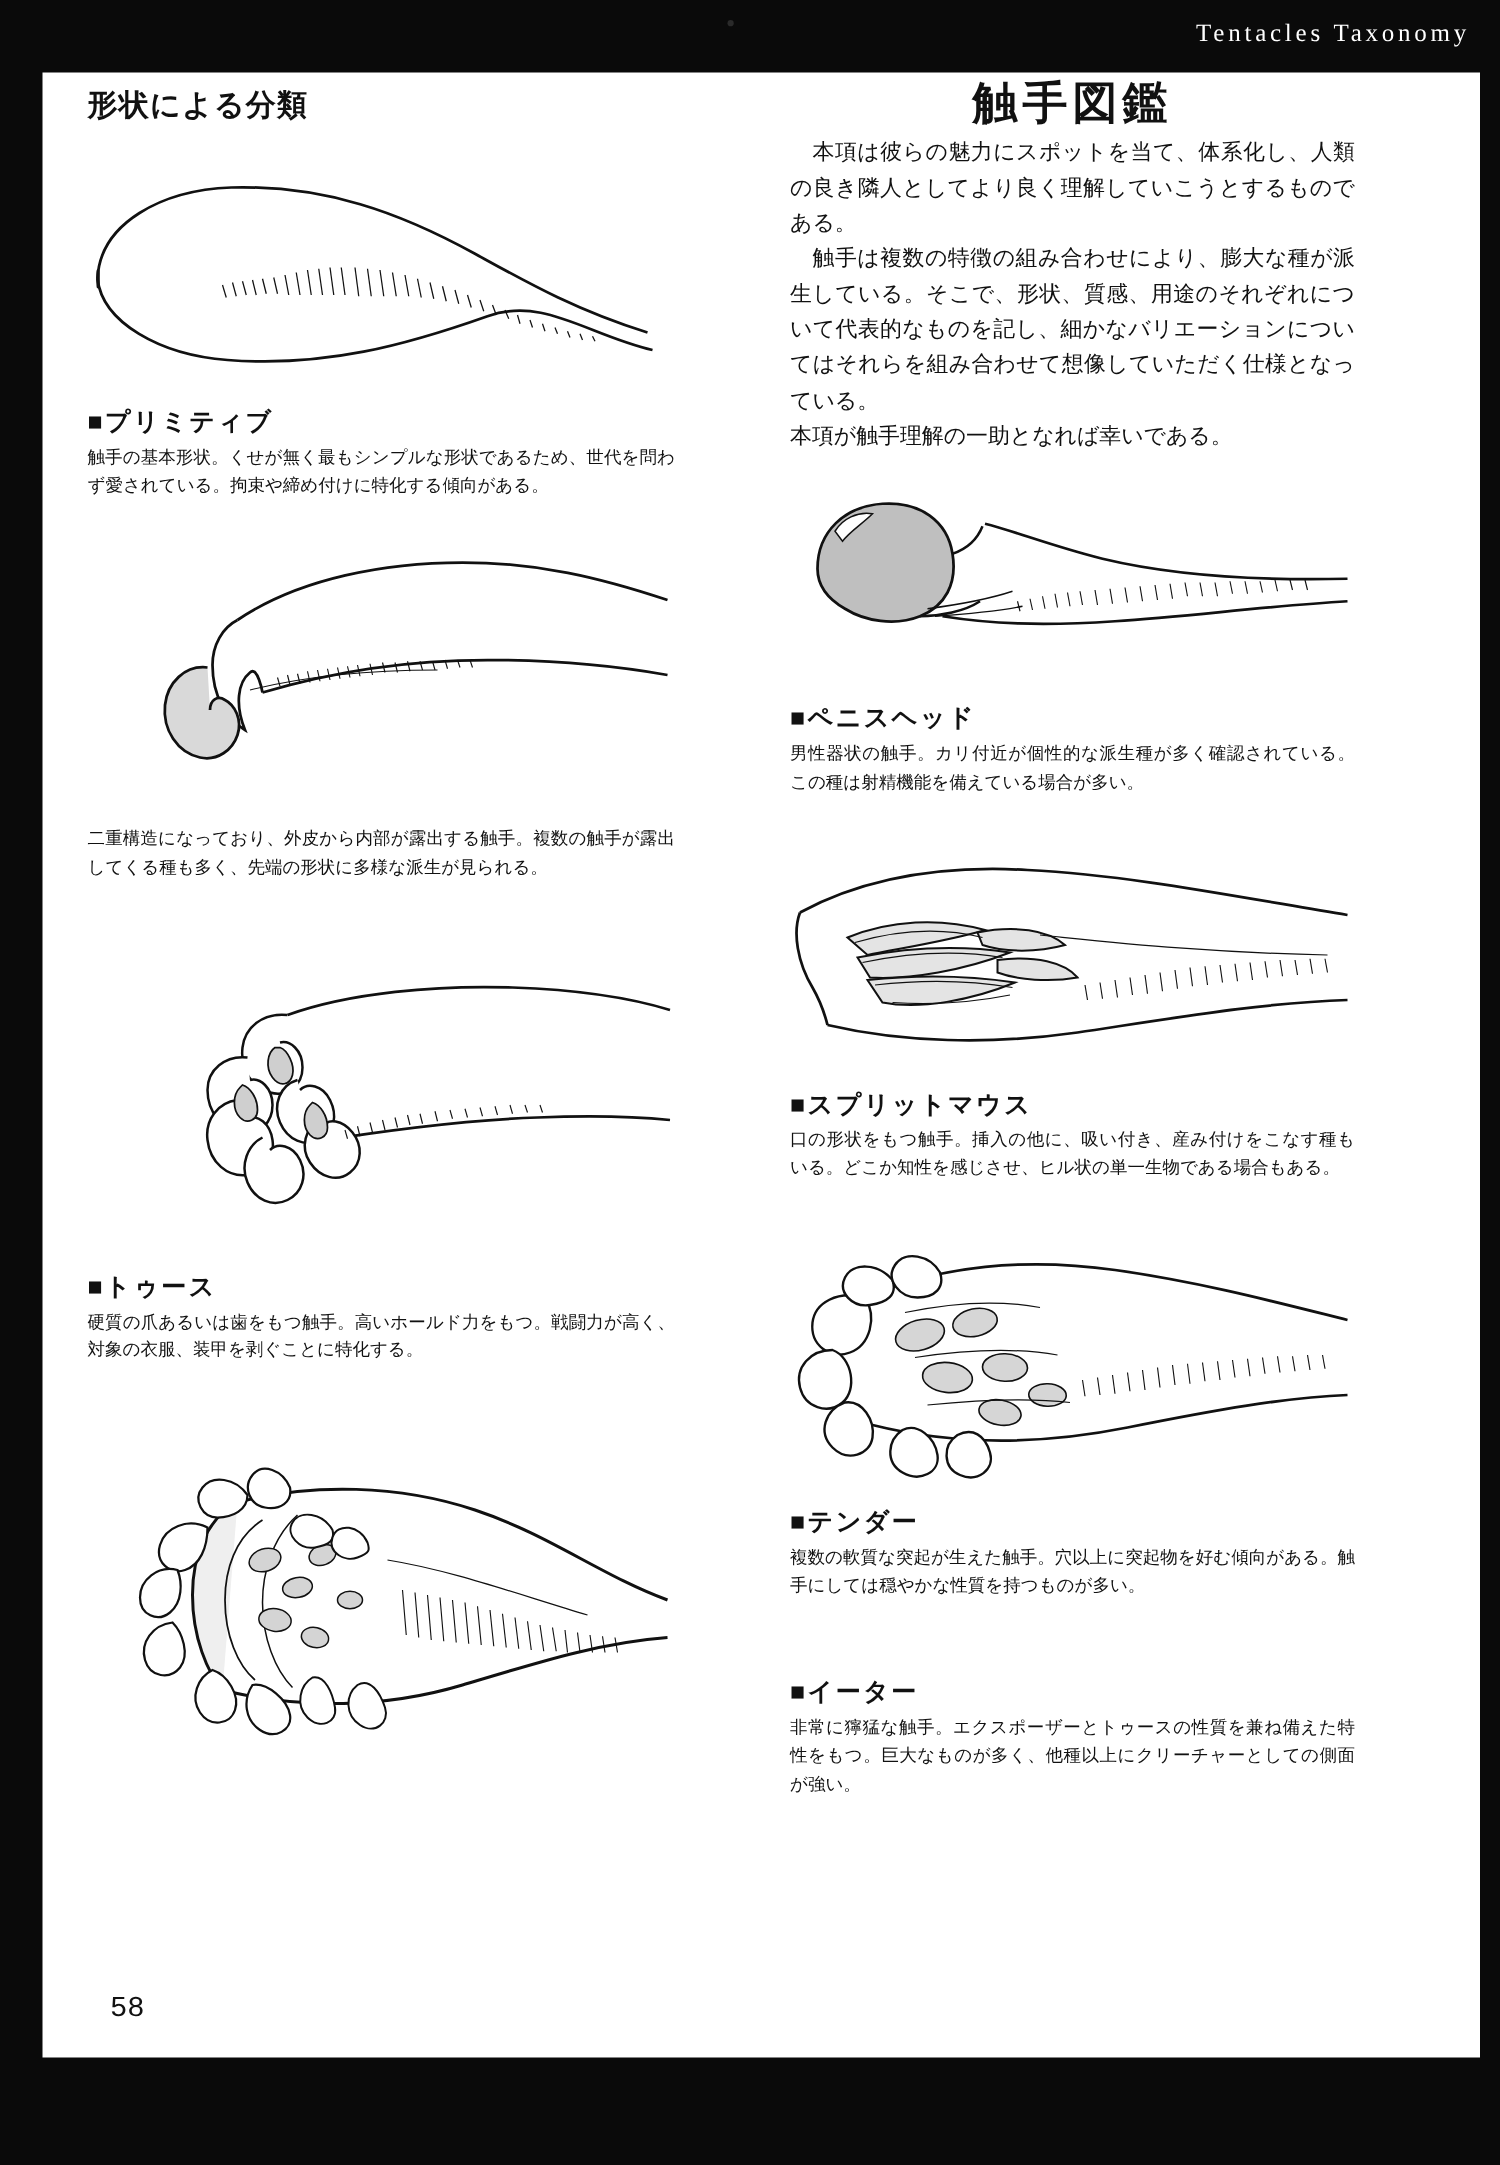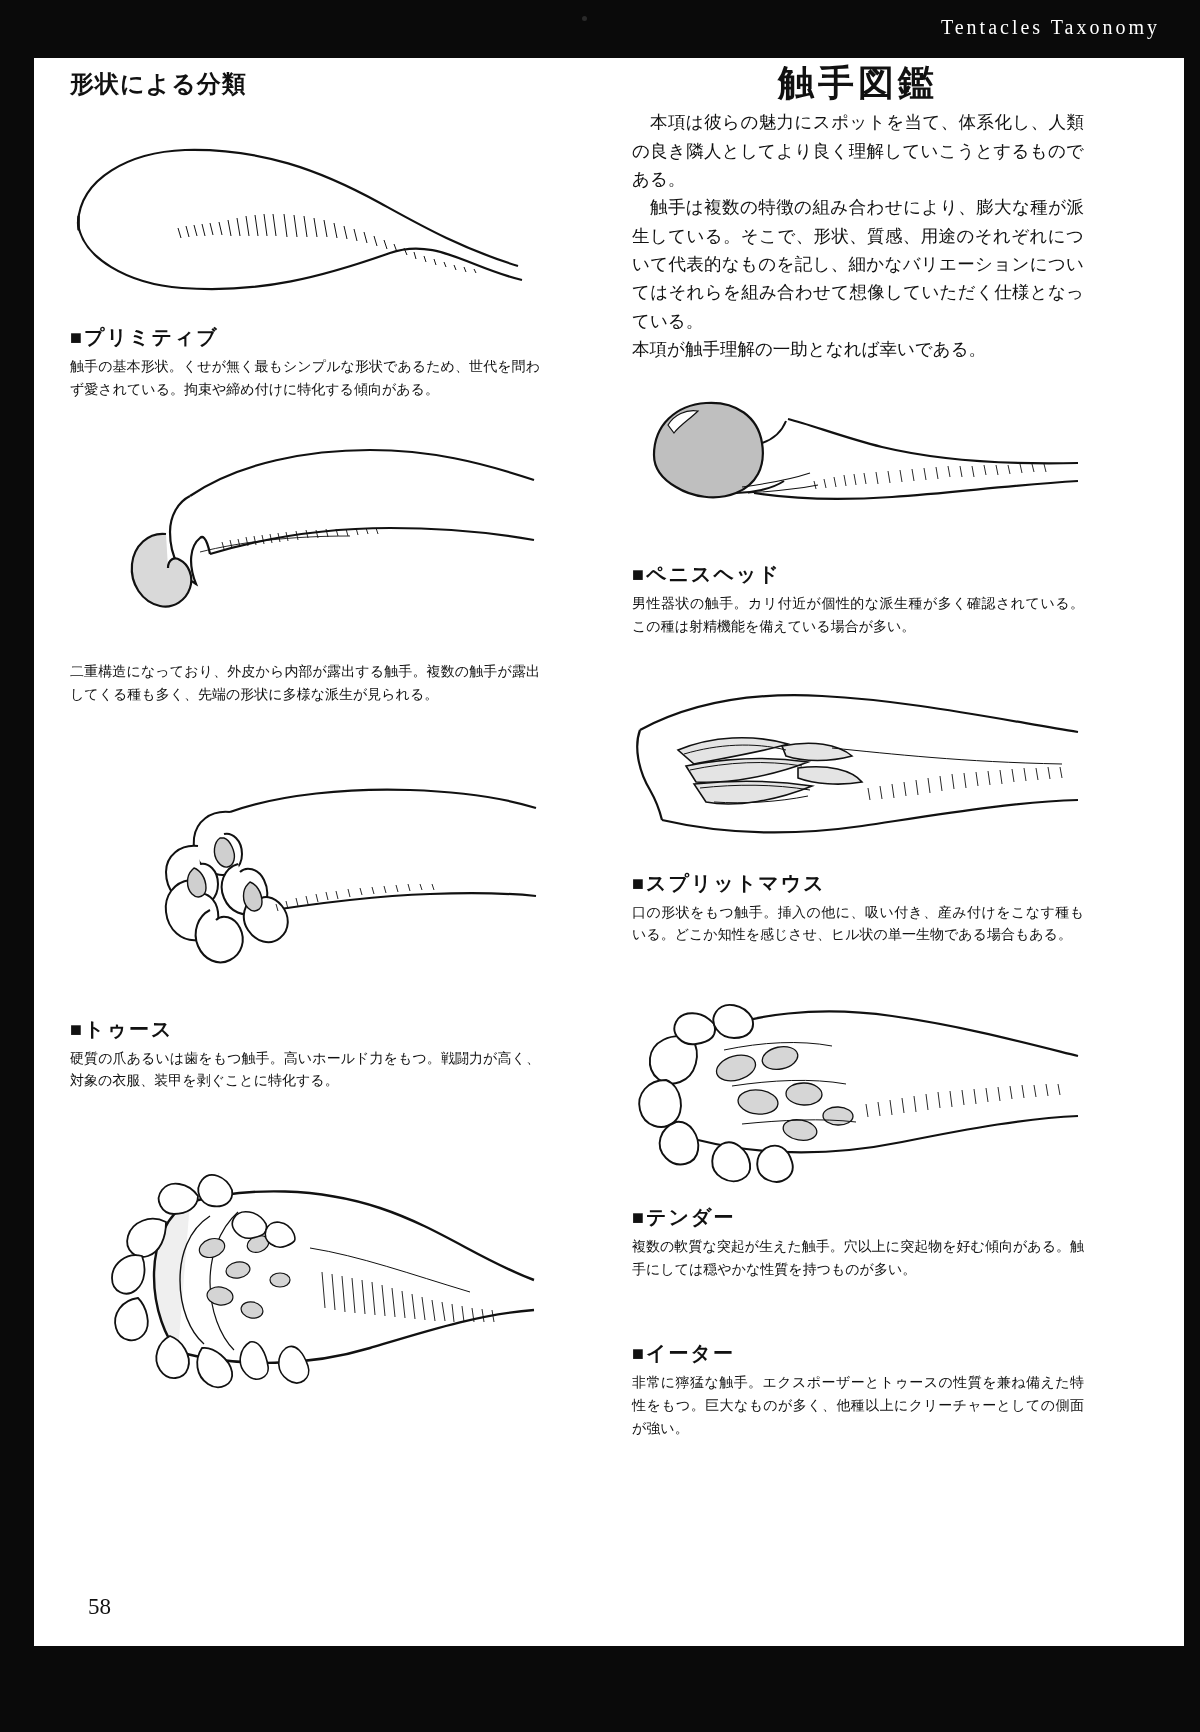--- a/index.html
+++ b/index.html
@@ -36,21 +36,21 @@
     background: #0a0a0a;
   }
   .bar-right {
     position: absolute;
     right: 0; top: 0;
     width: 16px; height: 1732px;
     background: #0a0a0a;
   }
   .running-head {
     position: absolute;
-    right: 40px;
+    right: 24px;
     top: 16px;
     color: #ffffff;
     font-size: 20px;
     letter-spacing: 3px;
     font-family: "Liberation Serif", "DejaVu Serif", serif;
   }
   .dot-mark {
     position: absolute;
     left: 582px;
     top: 16px;
@@ -58,21 +58,21 @@
     height: 5px;
     background: #2a2a2a;
     border-radius: 50%;
   }
   .page-number {
     position: absolute;
     left: 88px;
     bottom: 112px;
     font-size: 23px;
     color: #111111;
-    font-family: Liberation Serif, serif;
+    font-family: Liberation Mono, monospace;
   }
 
   
   .col-left {
     position: absolute;
     left: 70px;
     top: 68px;
     width: 470px;
   }
   .col-right {
@@ -107,21 +107,21 @@
     font-family: "DejaVu Serif", "Liberation Serif", serif;
   }
   .intro p + p { margin-top: 0px; }
   .indent { text-indent: 18px; }
 
   .entry { margin-top: 6px; }
   .entry-title {
     font-size: 20px;
     letter-spacing: 2px;
     margin: 0 0 4px 0;
-    font-family: Liberation Mono, monospace;
+    font-family: Liberation Sans, sans-serif;
   }
   .entry-body {
     font-size: 14px;
     line-height: 1.62;
     margin: 0;
     text-align: justify;
     font-family: "DejaVu Serif", "Liberation Serif", serif;
   }
 
   

